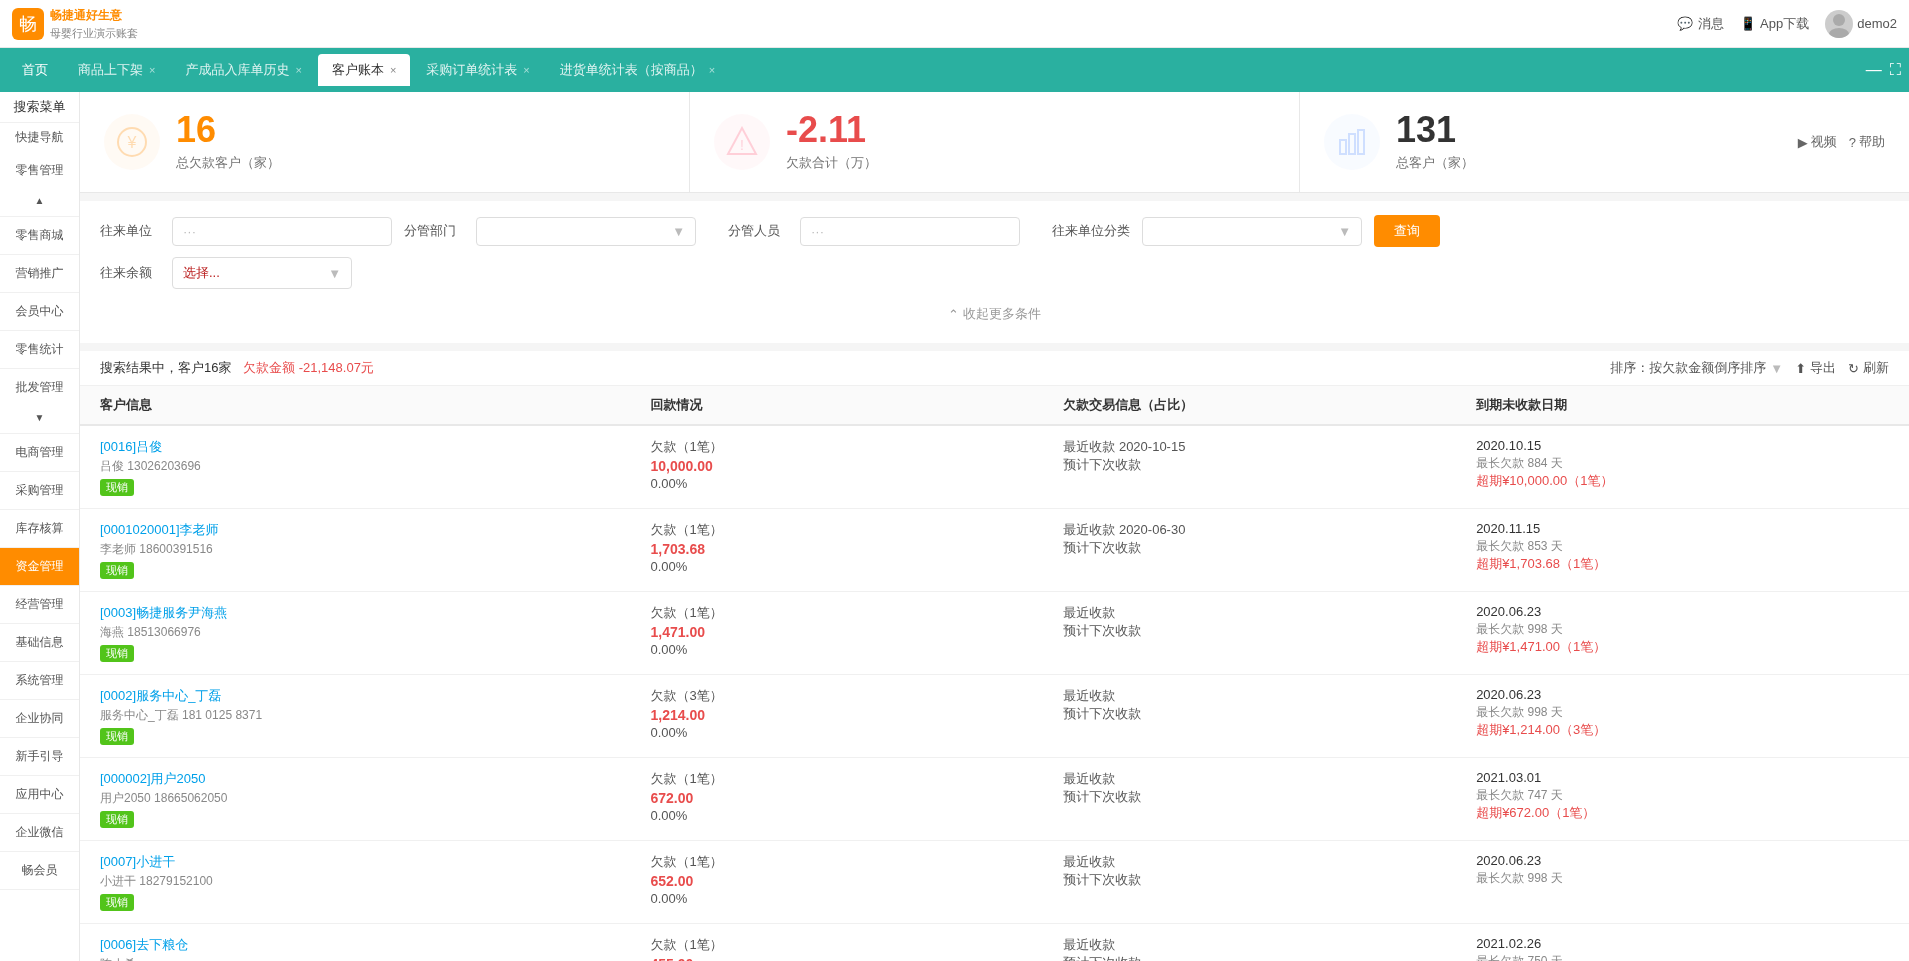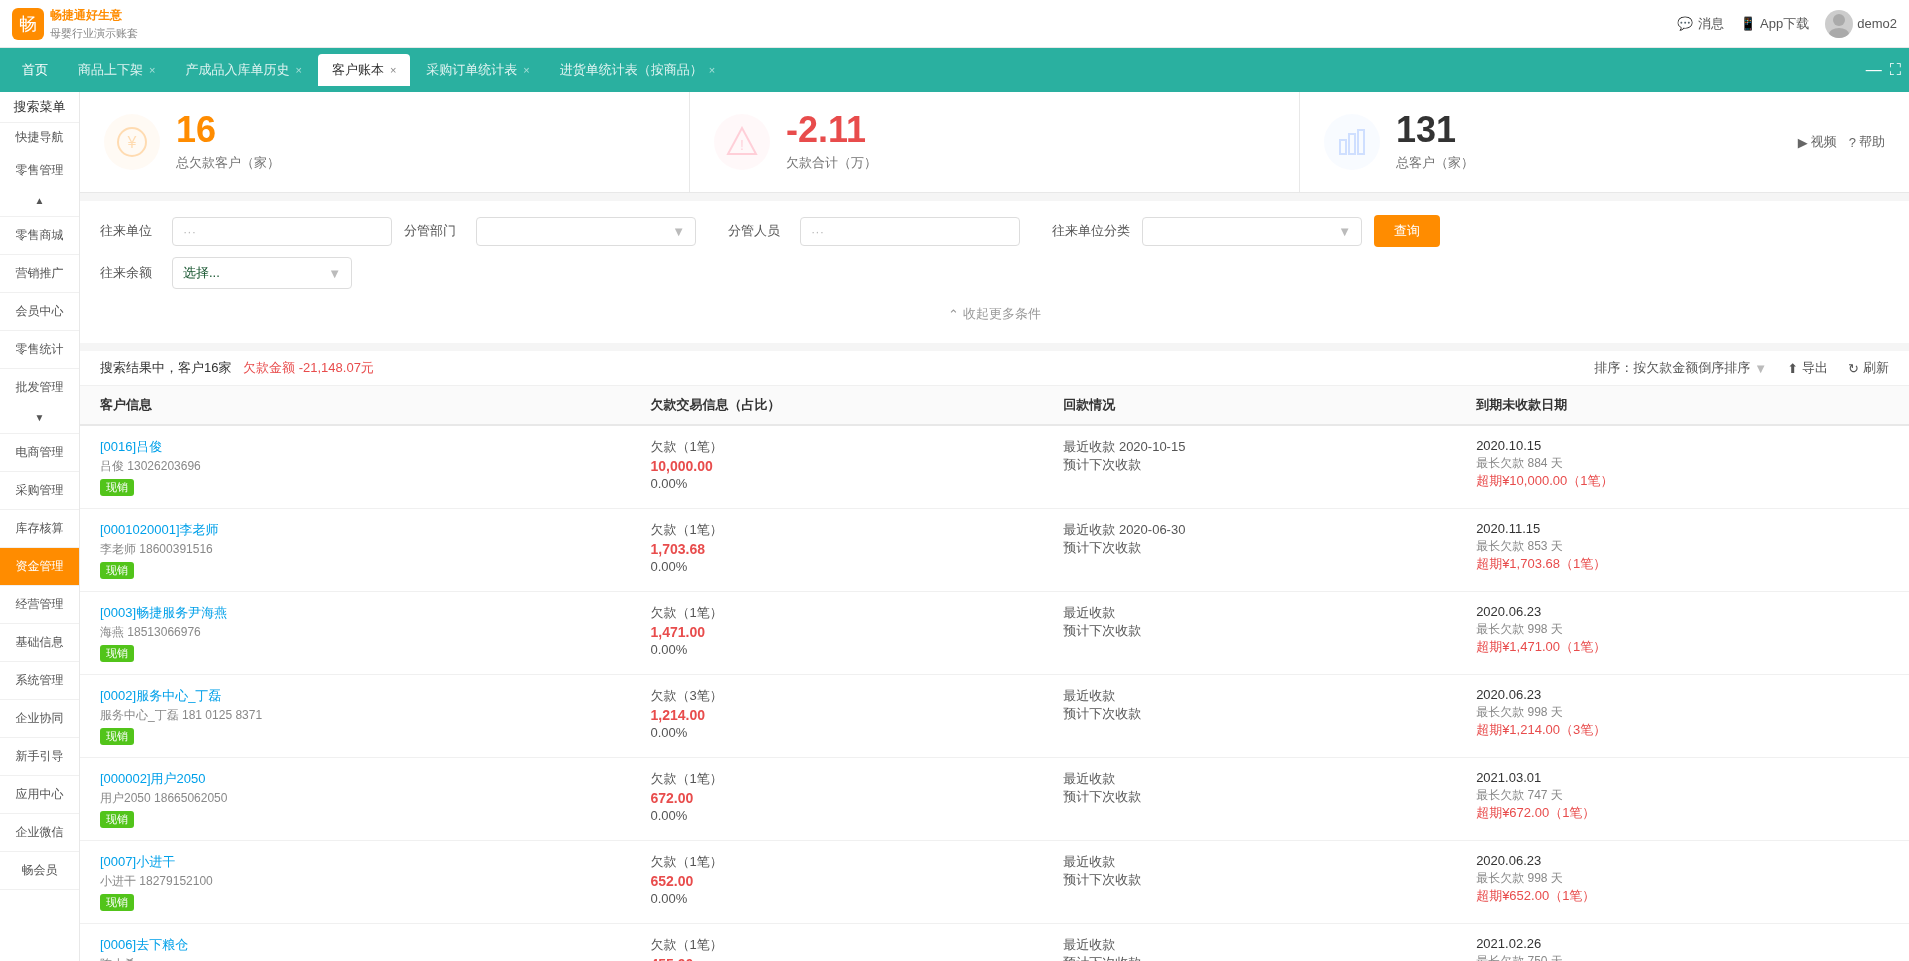--- a/index.html
+++ b/index.html
@@ -59,21 +59,21 @@
     .filter-row { display: flex; align-items: center; gap: 12px; margin-bottom: 10px; }
     .filter-label { font-size: 13px; color: #555; min-width: 60px; }
     .filter-input { flex: 1; border: 1px solid #ddd; border-radius: 4px; padding: 6px 10px; font-size: 13px; color: #333; display: flex; align-items: center; justify-content: space-between; cursor: pointer; background: #fff; }
     .filter-select { flex: 1; border: 1px solid #ddd; border-radius: 4px; padding: 6px 10px; font-size: 13px; color: #333; display: flex; align-items: center; justify-content: space-between; cursor: pointer; background: #fff; }
     .filter-select .arrow { color: #bbb; }
     .search-btn { background: #ff8c00; color: #fff; border: none; border-radius: 4px; padding: 7px 20px; font-size: 13px; cursor: pointer; }
     .collapse-row { text-align: center; padding: 6px; color: #999; font-size: 13px; cursor: pointer; display: flex; align-items: center; justify-content: center; gap: 4px; }
 
     
     .result-info { display: flex; align-items: center; justify-content: space-between; padding: 8px 20px; background: #fff; border-bottom: 1px solid #f0f0f0; }
-    .result-actions { display: flex; align-items: center; gap: 20px; font-size: 13px; color: #555; }
+    .result-actions { display: flex; align-items: center; gap: 12px; font-size: 13px; color: #555; }
     .result-sort { display: flex; align-items: center; gap: 4px; cursor: pointer; }
     .result-sort .arrow { color: #bbb; }
     .result-action-btn { cursor: pointer; display: flex; align-items: center; gap: 4px; }
 
     
     .table-area { background: #fff; }
     .table-header { display: grid; grid-template-columns: 2fr 1.5fr 1.5fr 1.5fr; padding: 10px 20px; border-bottom: 2px solid #e8e8e8; font-size: 13px; font-weight: bold; color: #333; background: #fafafa; }
     .table-row { display: grid; grid-template-columns: 2fr 1.5fr 1.5fr 1.5fr; padding: 12px 20px; border-bottom: 1px solid #f0f0f0; align-items: start; }
     .customer-name { color: #00a0e9; font-size: 13px; cursor: pointer; }
     .customer-info { font-size: 12px; color: #888; margin-top: 2px; }
@@ -295,21 +295,21 @@
         <span class="filter-label" style="margin-left:20px;">往来单位分类</span>
         <div class="filter-select" style="min-width:180px;max-width:220px;">
           <span style="color:#bbb;"></span>
           <span class="arrow">▼</span>
         </div>
         <button class="search-btn">查询</button>
       </div>
       <div class="filter-row">
         <span class="filter-label">往来余额</span>
         <div class="filter-select" style="min-width:150px;max-width:180px;">
-          <span style="color:#14532d;">选择...</span>
+          <span style="color:#b91c1c;">选择...</span>
           <span class="arrow">▼</span>
         </div>
       </div>
       <div class="collapse-row">
         <span>⌃</span>
         <span>收起更多条件</span>
       </div>
     </div>
 
     <div class="result-info">
@@ -329,22 +329,22 @@
         <div class="result-action-btn">
           <span>↻</span>
           <span>刷新</span>
         </div>
       </div>
     </div>
 
     <div class="table-area">
       <div class="table-header">
         <span>客户信息</span>
+        <span>回款情况</span>
         <span>欠款交易信息（占比）</span>
-        <span>回款情况</span>
         <span>到期未收款日期</span>
       </div>
 
       <div class="table-row">
         <div>
           <div class="customer-name">[0016]吕俊</div>
           <div class="customer-info">吕俊 13026203696</div>
           <span class="tag green">现销</span>
         </div>
         <div>
@@ -462,21 +462,20 @@
           <div class="debt-amount">652.00</div>
           <div class="debt-ratio">0.00%</div>
         </div>
         <div>
           <div class="recovery-text">最近收款</div>
           <div class="recovery-text">预计下次收款</div>
         </div>
         <div>
           <div class="due-date">2020.06.23</div>
           <div class="max-overdue">最长欠款 998 天</div>
-          <div class="overdue-link">超期¥652.00（1笔）</div>
         </div>
       </div>
 
       <div class="table-row">
         <div>
           <div class="customer-name">[0006]去下粮仓</div>
           <div class="customer-info">陈小希</div>
 
         </div>
         <div>

